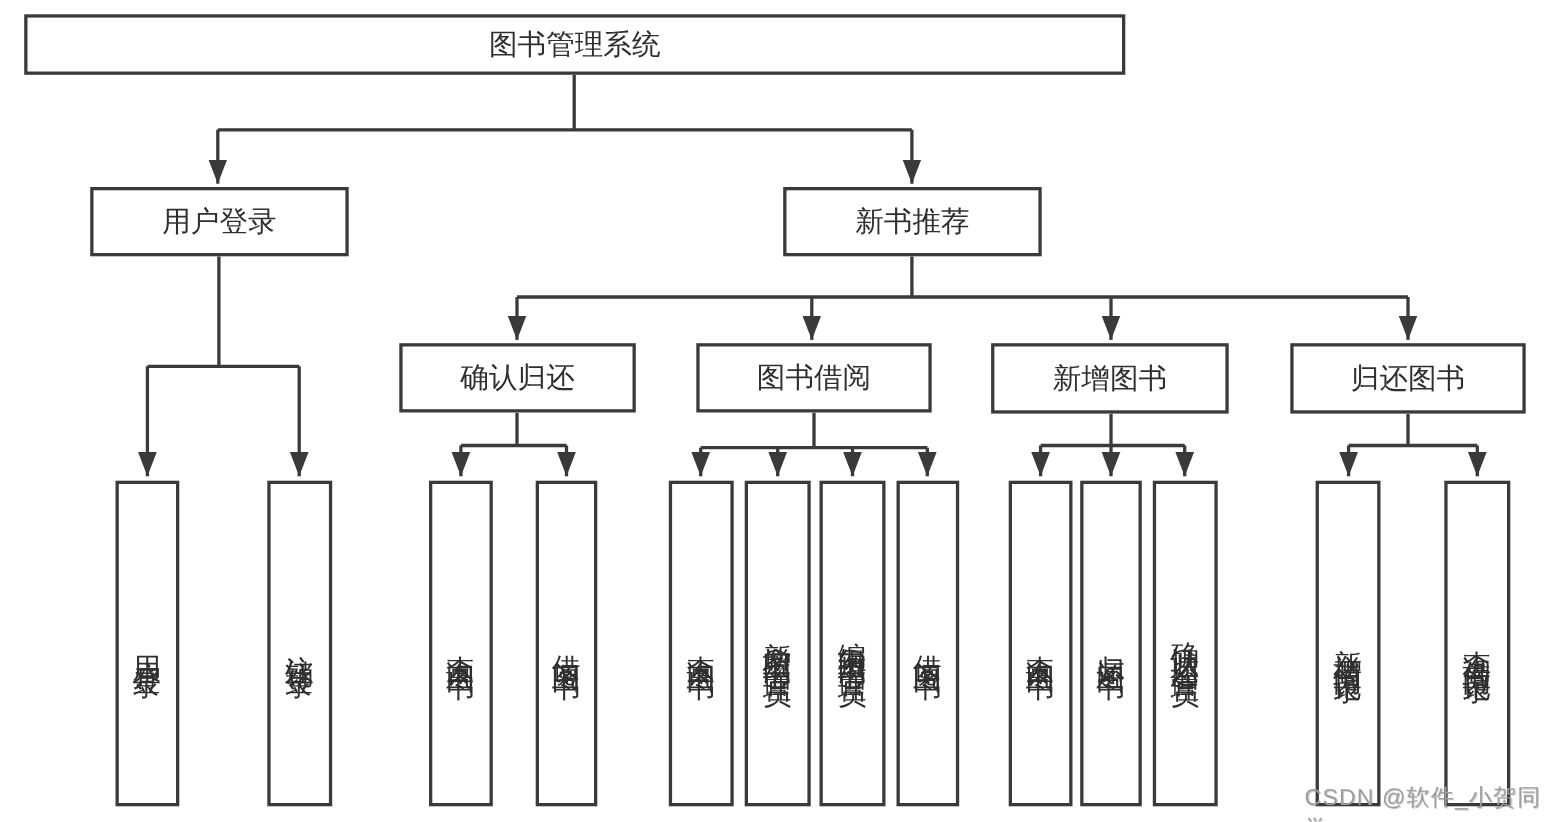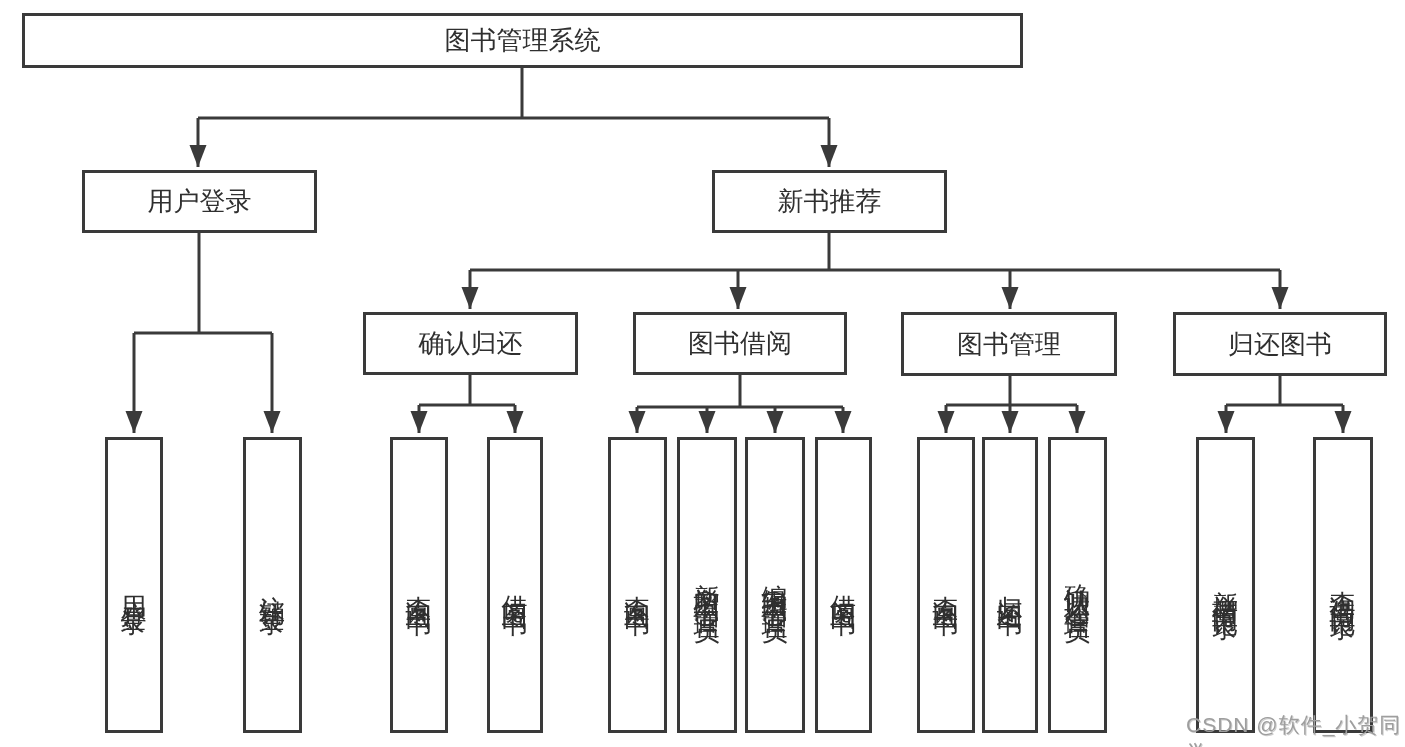--- a/index.html
+++ b/index.html
@@ -92,21 +92,21 @@
     </g>
   </svg>
 
   <div class="node b-root">图书管理系统</div>
 
   <div class="node b-login">用户登录</div>
   <div class="node b-mgmt">新书推荐</div>
 
   <div class="node b-newbook">确认归还</div>
   <div class="node b-bookborrow">图书借阅</div>
-  <div class="node b-current">图书管理</div>
+  <div class="node b-current">新增图书</div>
   <div class="node b-records">归还图书</div>
 
   <div class="node v lf1">用户登录</div>
   <div class="node v lf2">注销登录</div>
 
   <div class="node v lf3">查询图书</div>
   <div class="node v lf4">借阅图书</div>
 
   <div class="node v lf5">查询图书</div>
   <div class="node v lf6">新增图书（管理员）</div>

